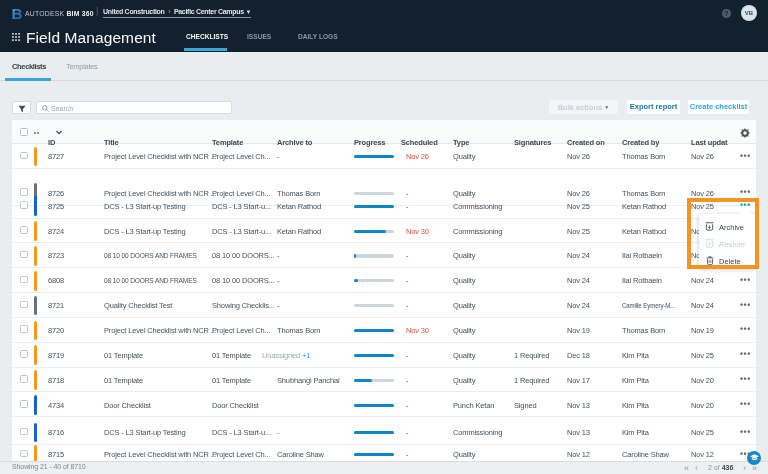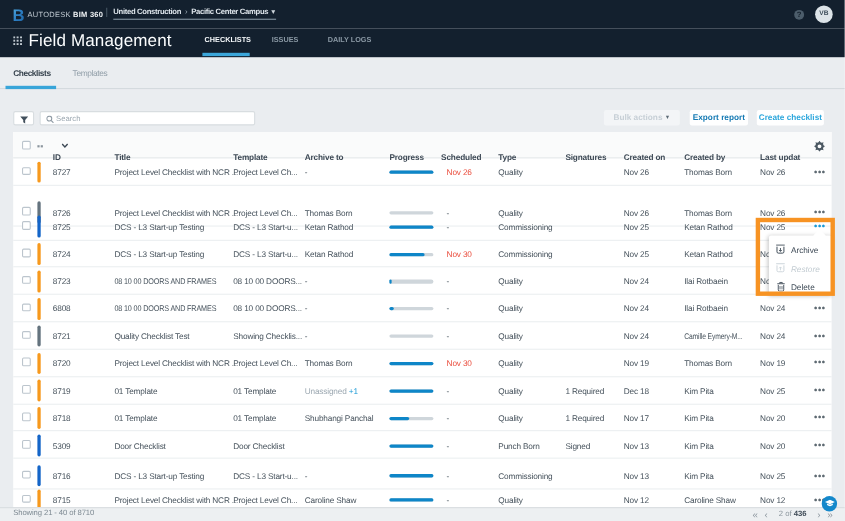--- a/index.html
+++ b/index.html
@@ -296,21 +296,21 @@
       <span class="c" style="left:610px;">Thomas Born</span>
       <span class="c" style="left:679px;">Nov 19</span>
       <span class="dots">•••</span>
     </div>
     <div class="row" style="top:222.8px;">
       <span class="cb" style="top:7.5px;"></span>
       <span class="bar o"></span>
       <span class="c" style="left:36px;">8719</span>
       <span class="c" style="left:92px;">01 Template</span>
       <span class="c" style="left:200px;">01 Template</span>
-      <span class="c" style="left:265px;"><span style="color:#9ca8b1;">Unassigned</span> <span style="color:#1a9ad6;">+1</span></span>
+      <span class="c" style="left:250px;"><span style="color:#9ca8b1;">Unassigned</span> <span style="color:#1a9ad6;">+1</span></span>
       <span class="pbar">
         <span class="fill" style="width:39.5px;"></span>
       </span>
       <span class="c " style="left:394px;">-</span>
       <span class="c" style="left:441px;">Quality</span>
       <span class="c" style="left:502px;">1 Required</span>
       <span class="c" style="left:555px;">Dec 18</span>
       <span class="c" style="left:610px;">Kim Pita</span>
       <span class="c" style="left:679px;">Nov 25</span>
       <span class="dots">•••</span>
@@ -329,29 +329,29 @@
       <span class="c" style="left:441px;">Quality</span>
       <span class="c" style="left:502px;">1 Required</span>
       <span class="c" style="left:555px;">Nov 17</span>
       <span class="c" style="left:610px;">Kim Pita</span>
       <span class="c" style="left:679px;">Nov 20</span>
       <span class="dots">•••</span>
     </div>
     <div class="row" style="top:272.5px;">
       <span class="cb" style="top:7.5px;"></span>
       <span class="bar b"></span>
-      <span class="c" style="left:36px;">5309</span>
+      <span class="c" style="left:36px;">4734</span>
       <span class="c" style="left:92px;">Door Checklist</span>
       <span class="c" style="left:200px;">Door Checklist</span>
       <span class="c" style="left:265px;"></span>
       <span class="pbar">
         <span class="fill" style="width:39.5px;"></span>
       </span>
       <span class="c " style="left:394px;">-</span>
-      <span class="c" style="left:441px;">Punch Born</span>
+      <span class="c" style="left:441px;">Punch Ketan</span>
       <span class="c" style="left:502px;">Signed</span>
       <span class="c" style="left:555px;">Nov 13</span>
       <span class="c" style="left:610px;">Kim Pita</span>
       <span class="c" style="left:679px;">Nov 20</span>
       <span class="dots">•••</span>
     </div>
     <div class="row" style="top:300px;">
       <span class="cb" style="top:7.5px;"></span>
       <span class="bar b"></span>
       <span class="c" style="left:36px;">8716</span>

